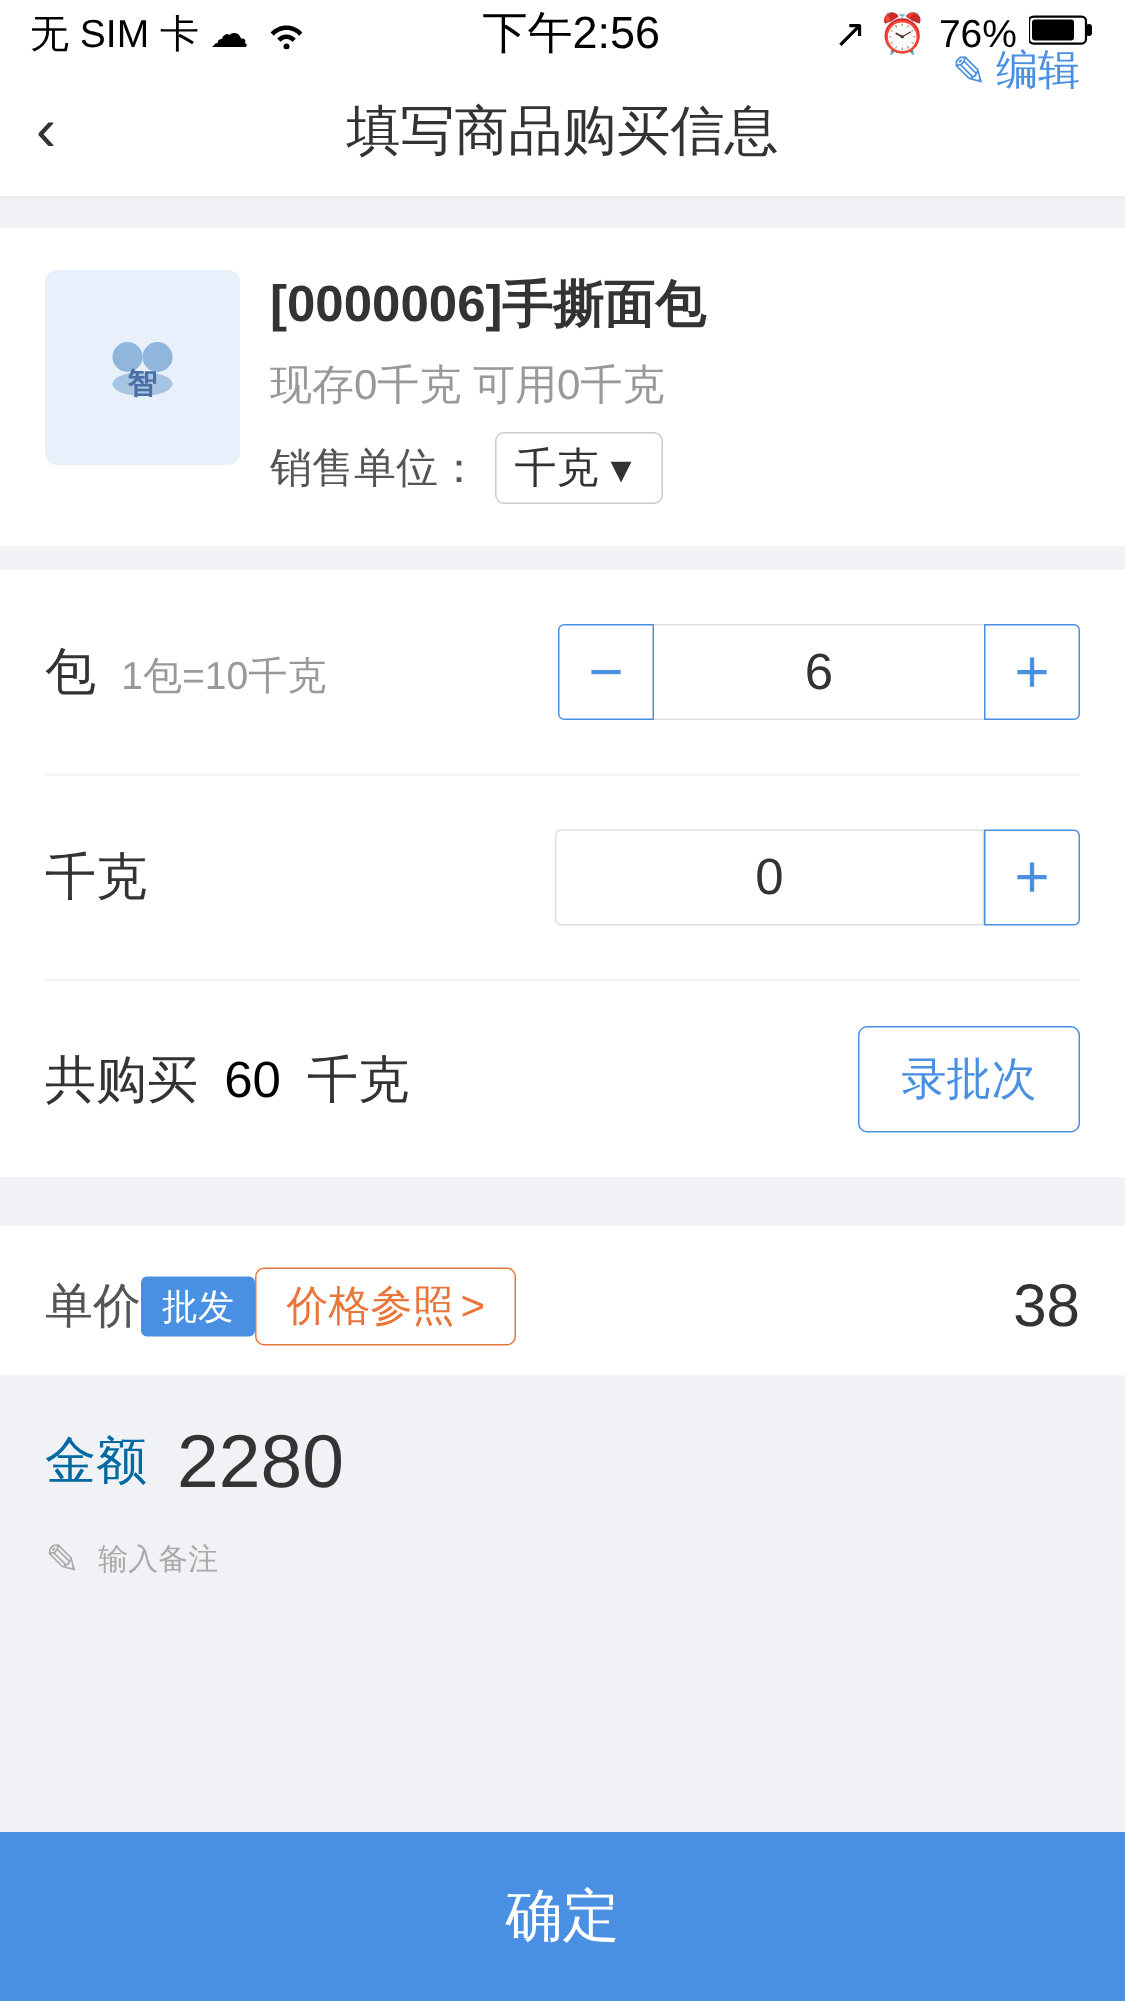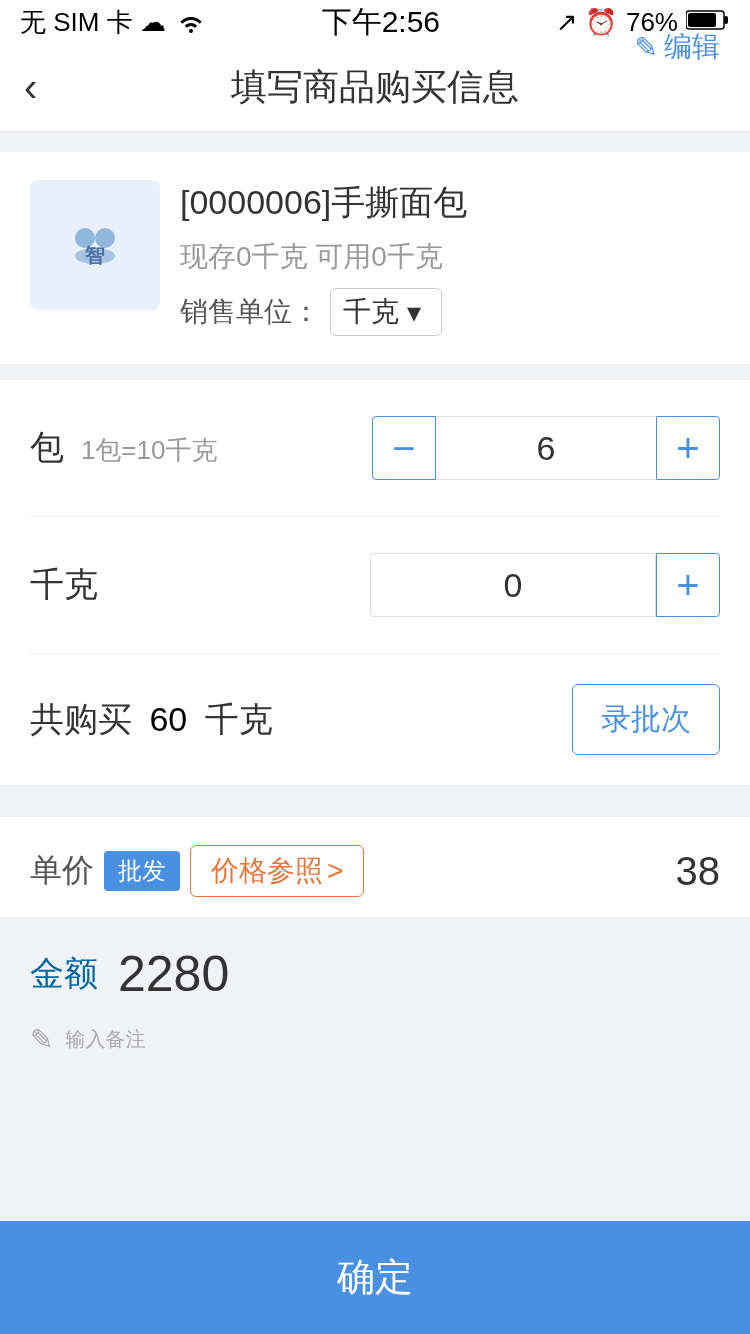--- a/index.html
+++ b/index.html
@@ -67,21 +67,21 @@
       height: 130px;
       background: #e8f0fb;
       border-radius: 8px;
       display: flex;
       align-items: center;
       justify-content: center;
       flex-shrink: 0;
     }
     .product-thumb svg { width: 70px; height: 70px; }
     .product-info { flex: 1; }
-    .product-name { font-size: 34px; color: #333; font-weight: 400; margin-bottom: 12px; }
+    .product-name { font-size: 34px; color: #333; font-weight: 700; margin-bottom: 12px; }
     .product-stock { font-size: 28px; color: #999; margin-bottom: 12px; }
     .product-unit { font-size: 28px; color: #555; display: flex; align-items: center; gap: 10px; }
     .unit-select {
       border: 1px solid #ccc;
       border-radius: 6px;
       padding: 4px 20px 4px 12px;
       font-size: 28px;
       color: #333;
       background: #fff;
       position: relative;
@@ -200,21 +200,21 @@
 
     
     .price-section {
       background: #fff;
       margin-top: 16px;
       padding: 28px 30px 20px;
     }
     .price-row {
       display: flex;
       align-items: center;
-      gap: 10px;
+      gap: 0;
     }
     .price-label { font-size: 32px; color: #555; }
     .price-badge {
       background: #4a90e2;
       color: #fff;
       font-size: 24px;
       padding: 4px 14px;
       border-radius: 4px;
     }
     .price-ref-btn {

